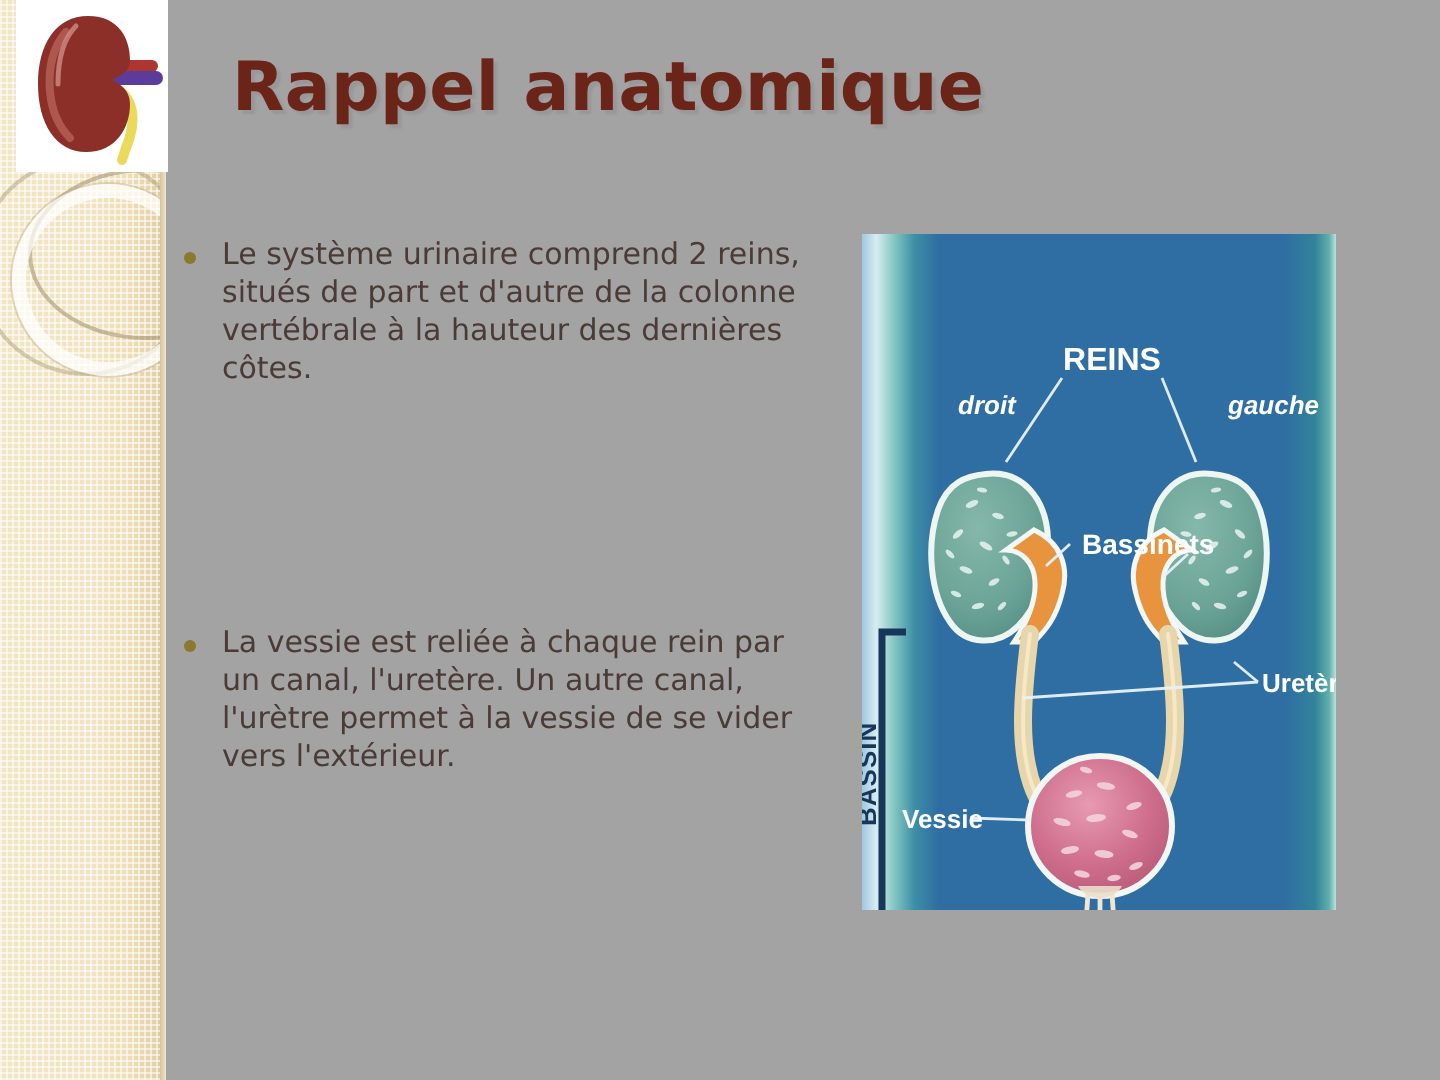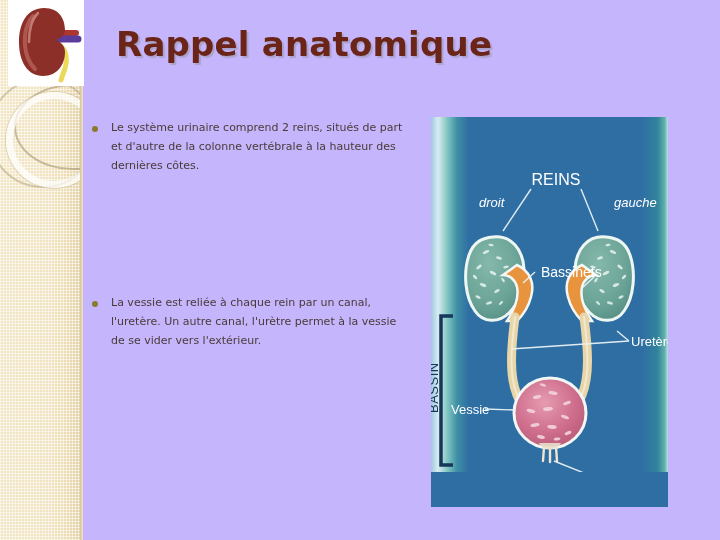--- a/index.html
+++ b/index.html
@@ -11,21 +11,21 @@
     width: 720px;
     height: 540px;
     overflow: hidden;
     font-family: "Liberation Sans", sans-serif;
   }
 
   #slide {
     position: relative;
     width: 720px;
     height: 540px;
-    background: #c4b5fd;
+    background: #a3a3a3;
     overflow: hidden;
   }
 
   
   #sidebar {
     position: absolute;
     left: 0;
     top: 0;
     width: 83px;
     height: 540px;
@@ -115,34 +115,35 @@
     flex: 0 0 auto;
     width: 6px;
     height: 6px;
     border-radius: 50%;
     background: #8a7a2e;
     margin: 8px 13px 0 4px;
   }
   .bullet-text {
     flex: 1 1 auto;
     font-family: "DejaVu Sans", sans-serif;
-    font-size: 11px;
+    font-size: 15px;
     line-height: 19px;
     color: #4a3b36;
   }
 
   
   #picture {
     position: absolute;
     left: 431px;
     top: 117px;
     width: 237px;
-    height: 390px;
+    height: 338px;
     overflow: hidden;
     background: #2f6ea3;
+    font-weight: bold;
   }
   #picture svg { display: block; }
 </style>
 </head>
 <body>
 
 <div id="slide">
 
   <div id="sidebar">
     <div id="ring-arc" class="ring"></div>

